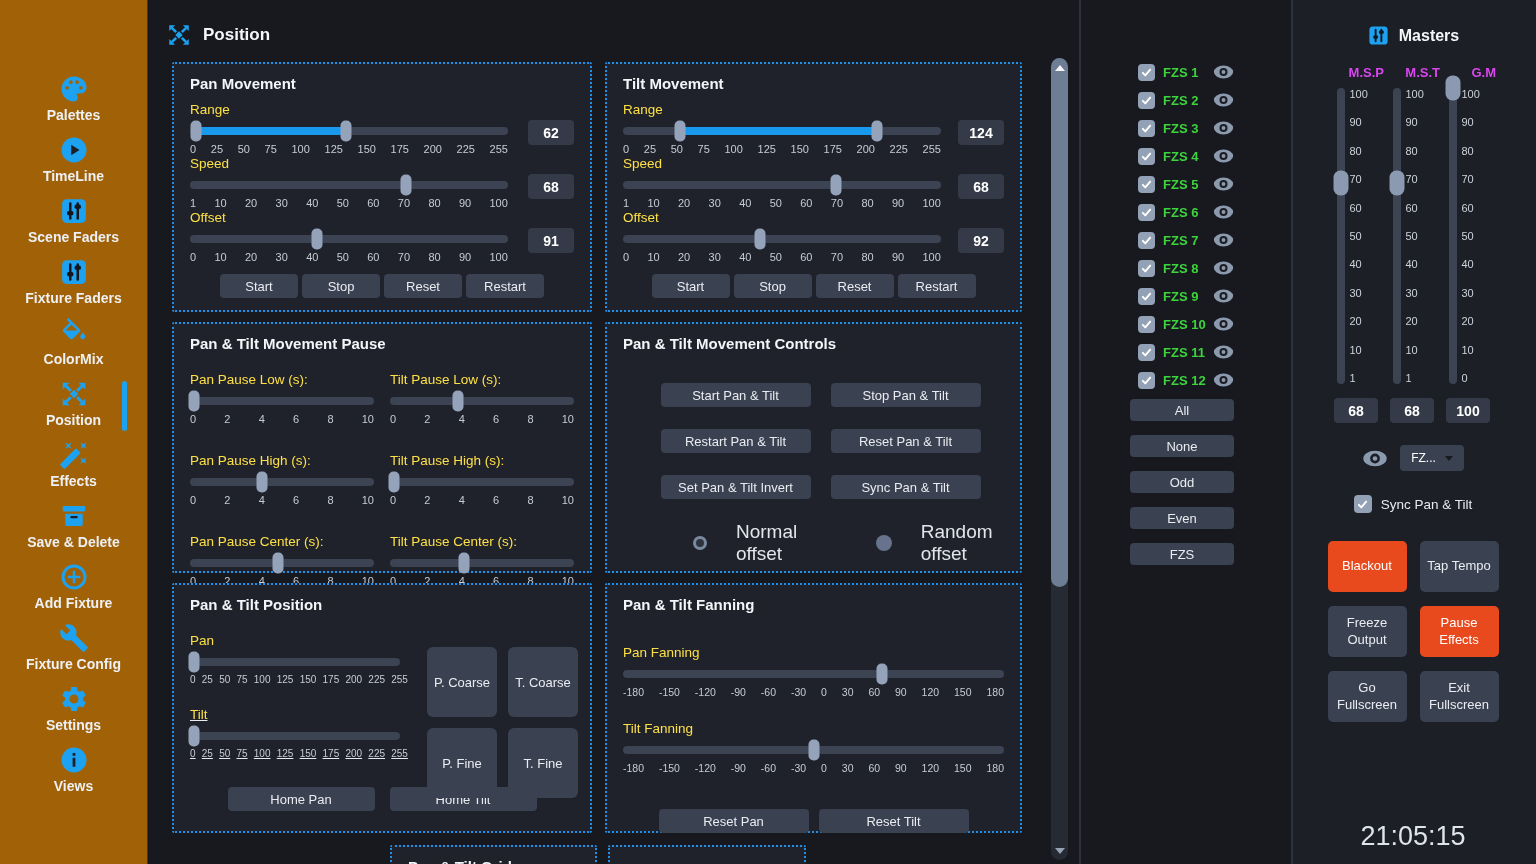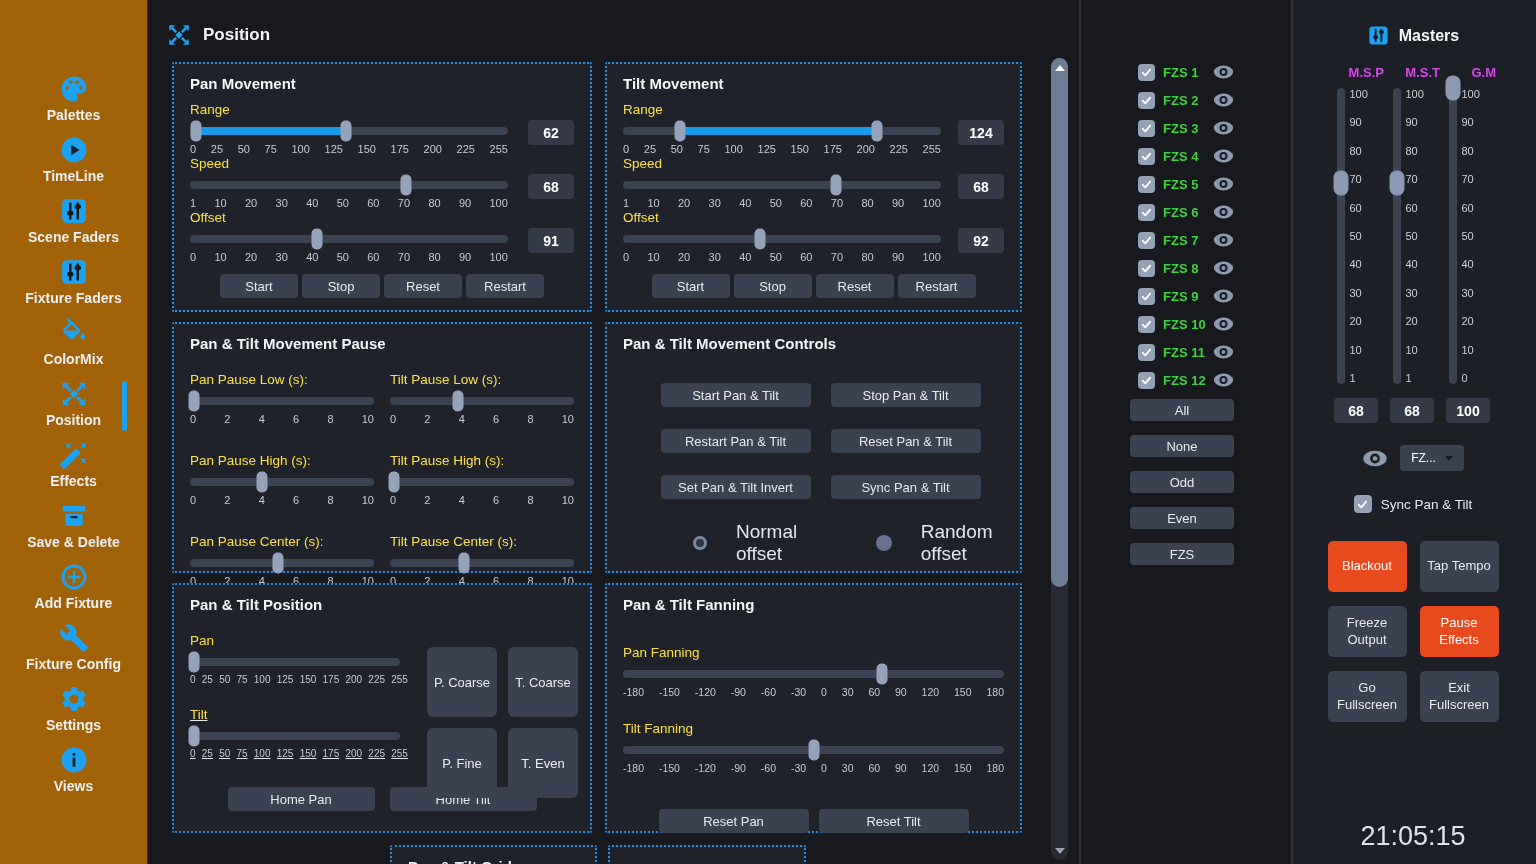--- a/index.html
+++ b/index.html
@@ -589,21 +589,21 @@
               <span class="tick">200</span>
               <span class="tick">225</span>
               <span class="tick">255</span>
             </div>
         </div>
       </div>
       <div class="pos-right">
         <button class="btn sq">P. Coarse</button>
         <button class="btn sq">T. Coarse</button>
         <button class="btn sq">P. Fine</button>
-        <button class="btn sq">T. Even</button>
+        <button class="btn sq">T. Fine</button>
       </div>
     </div>
     <div class="homerow">
       <button class="btn w147">Home Pan</button>
       <button class="btn w147">Home Tilt</button>
     </div>
   </section>
 
   <section class="panel p6">
     <h3 class="ptitle">Pan &amp; Tilt Fanning</h3>

